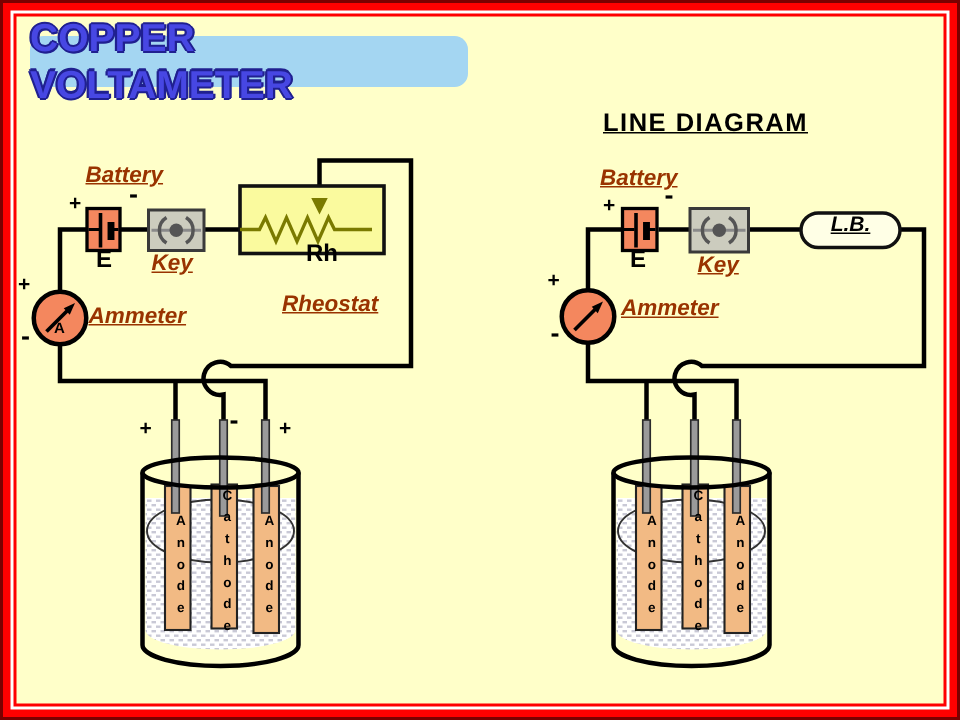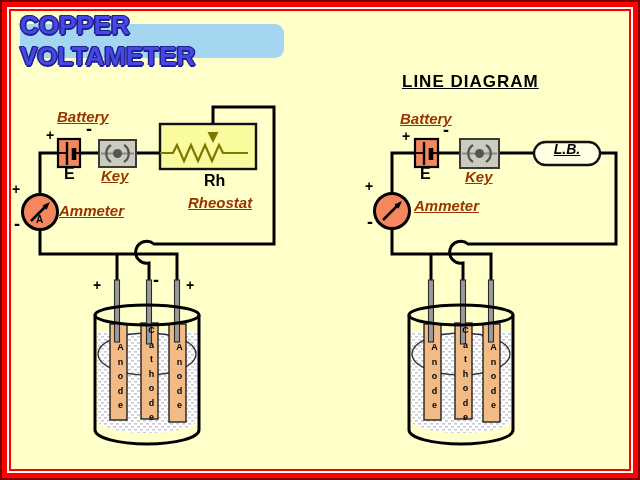--- a/index.html
+++ b/index.html
@@ -5,21 +5,21 @@
   html,body{margin:0;padding:0;background:#333;}
   .frame{
     position:relative;width:640px;height:480px;box-sizing:border-box;
     background:#FFFFC9;overflow:hidden;
     border:2px solid #7a0000;
     box-shadow: inset 0 0 0 5px #FF0000, inset 0 0 0 7px #FFFFFF, inset 0 0 0 9px #FF0000;
     font-family:"Liberation Sans", sans-serif;
   }
   .abs{position:absolute;}
   .title-bar{
-    left:18px;top:22px;width:264px;height:34px;
+    left:18px;top:22px;width:292px;height:34px;
     background:#A4D6F2;border-radius:9px;
     display:flex;align-items:center;justify-content:center;
   }
   .title-text{
     font-size:26px;font-weight:bold;letter-spacing:0px;color:#4747E3;
     text-shadow:1.5px 0 #202090,-1.5px 0 #202090,0 1.5px #202090,0 -1.5px #202090,1px 1px #202090,-1px -1px #202090;
   }
   .heading{
     left:400px;top:30px;font-size:17px;font-weight:bold;color:#000;
     text-decoration:underline;letter-spacing:1px;margin-top:40px;
@@ -139,21 +139,21 @@
   <div class="abs title-bar">
     <span class="title-text">COPPER VOLTAMETER</span>
   </div>
   <div class="abs heading">LINE DIAGRAM</div>
 
   <div class="abs lbl" style="left:55px;top:106px;">Battery</div>
   <div class="abs sign" style="left:44px;top:127px;">+</div>
   <div class="abs sign minus" style="left:84px;top:121px;">-</div>
   <div class="abs sym" style="left:62px;top:163px;">E</div>
   <div class="abs lbl" style="left:99px;top:165px;">Key</div>
-  <div class="abs sym" style="left:202px;top:170px;">Rh</div>
+  <div class="abs sym" style="left:202px;top:159px;">Rh</div>
   <div class="abs lbl" style="left:186px;top:192px;font-style:italic;">Rheostat</div>
   <div class="abs lbl" style="left:57px;top:200px;">Ammeter</div>
   <div class="abs amm-letter" style="left:34px;top:212px;">A</div>
   <div class="abs sign" style="left:10px;top:181px;">+</div>
   <div class="abs sign minus" style="left:12px;top:216px;">-</div>
 
   <div class="abs sign" style="left:91px;top:277px;">+</div>
   <div class="abs sign minus" style="left:151px;top:272px;">-</div>
   <div class="abs sign" style="left:184px;top:277px;">+</div>
   <div class="abs vword" style="left:109.5px;top:340px;">Anode</div>

